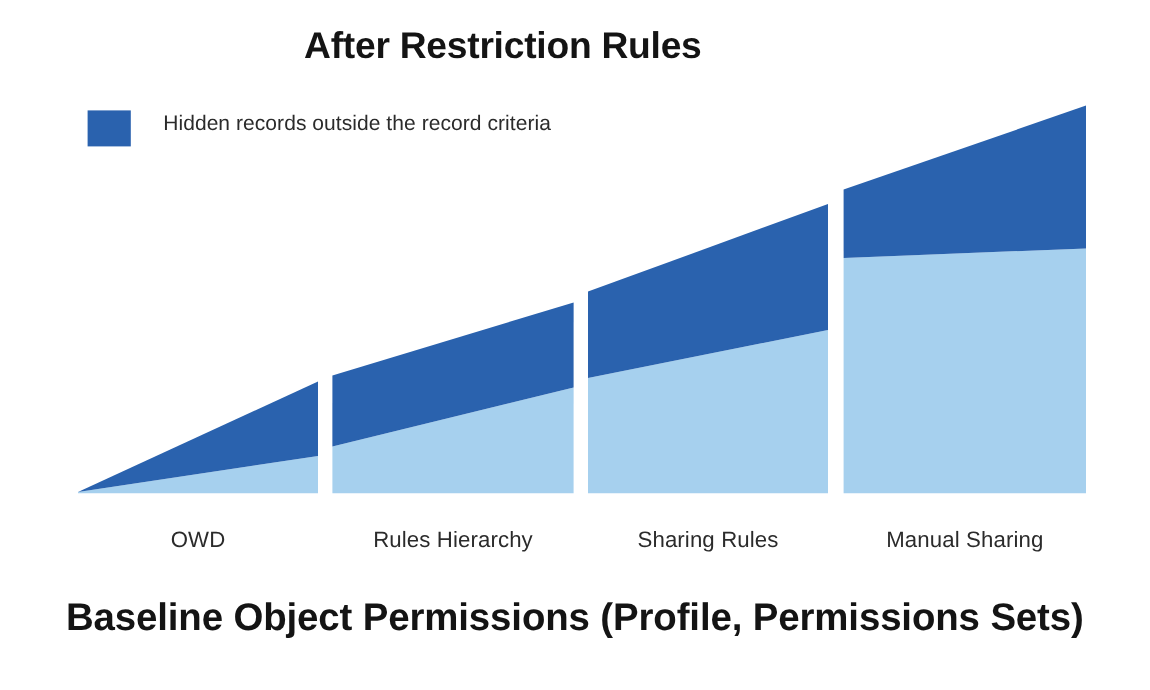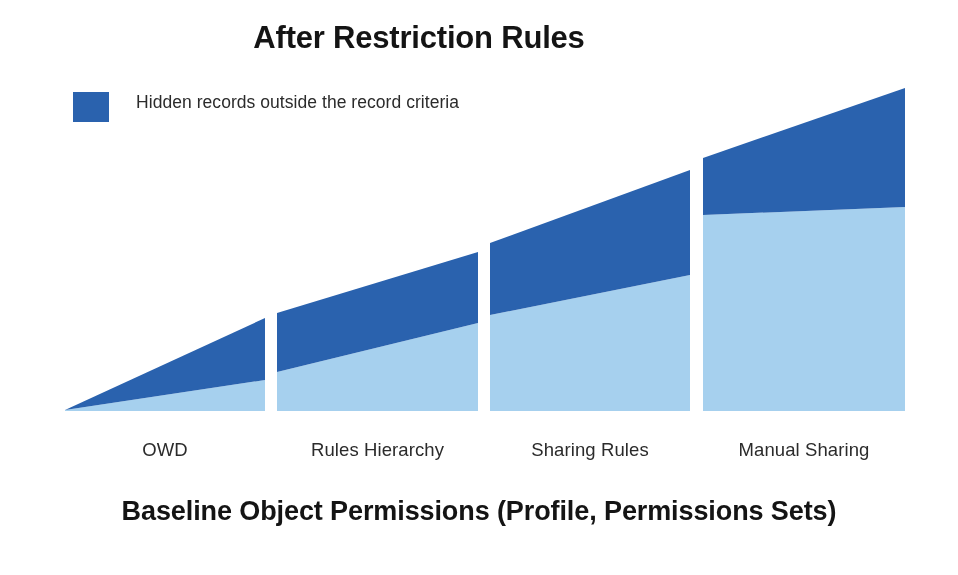--- a/index.html
+++ b/index.html
@@ -79,21 +79,21 @@
     color: #2b2b2b;
     top: 0;
     letter-spacing: 0.1px;
   }
   .footer-caption {
     position: absolute;
     left: 0;
     top: 496px;
     width: 958px;
     text-align: center;
-    font-size: 27px;
+    font-size: 32px;
     font-weight: bold;
     color: #141414;
     letter-spacing: -0.1px;
   }
 </style>
 </head>
 <body>
 
 <div id="figure">
 

